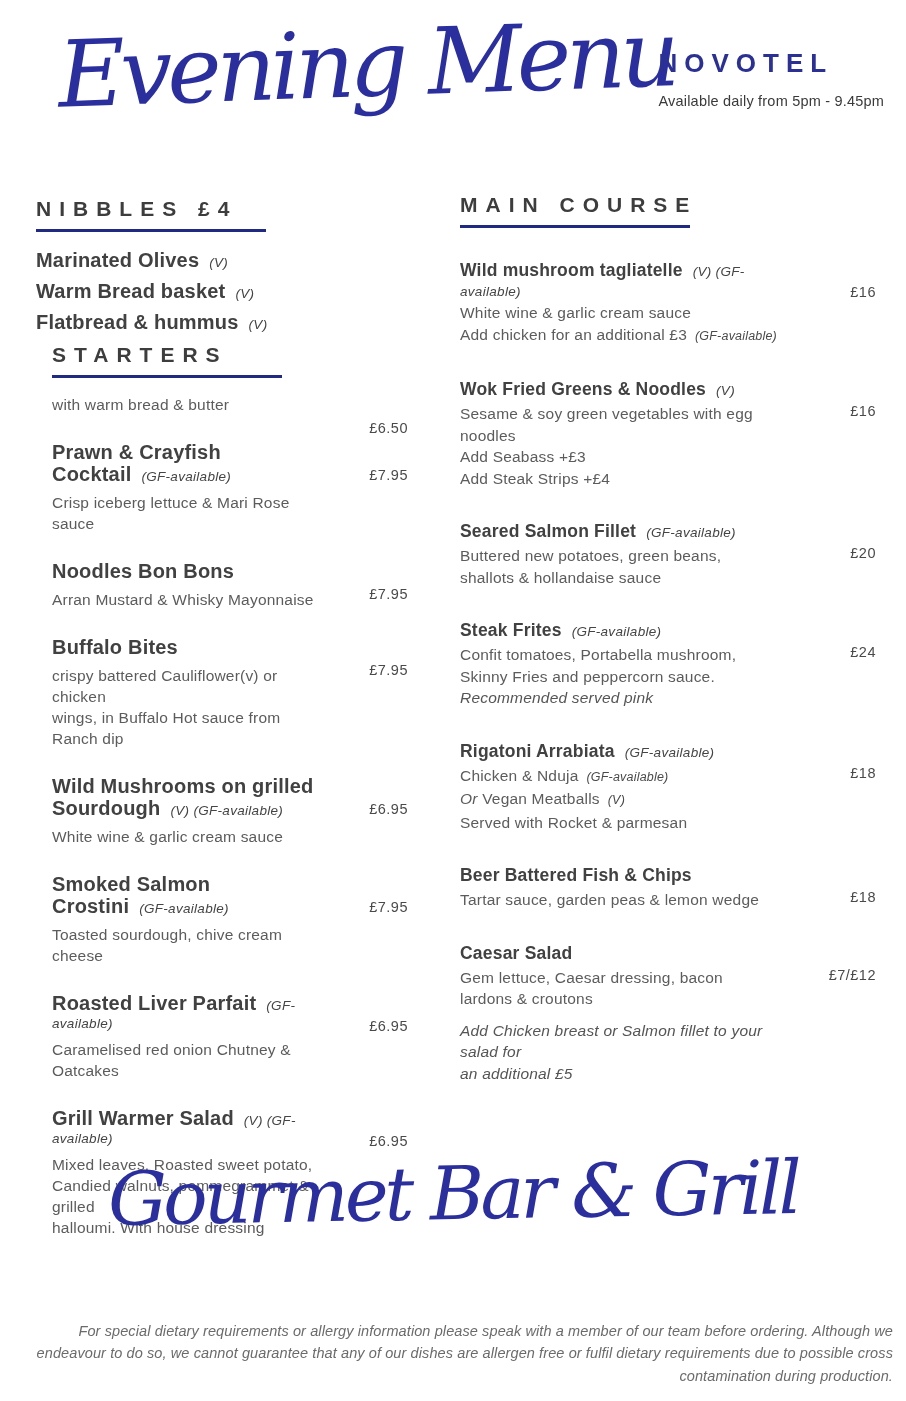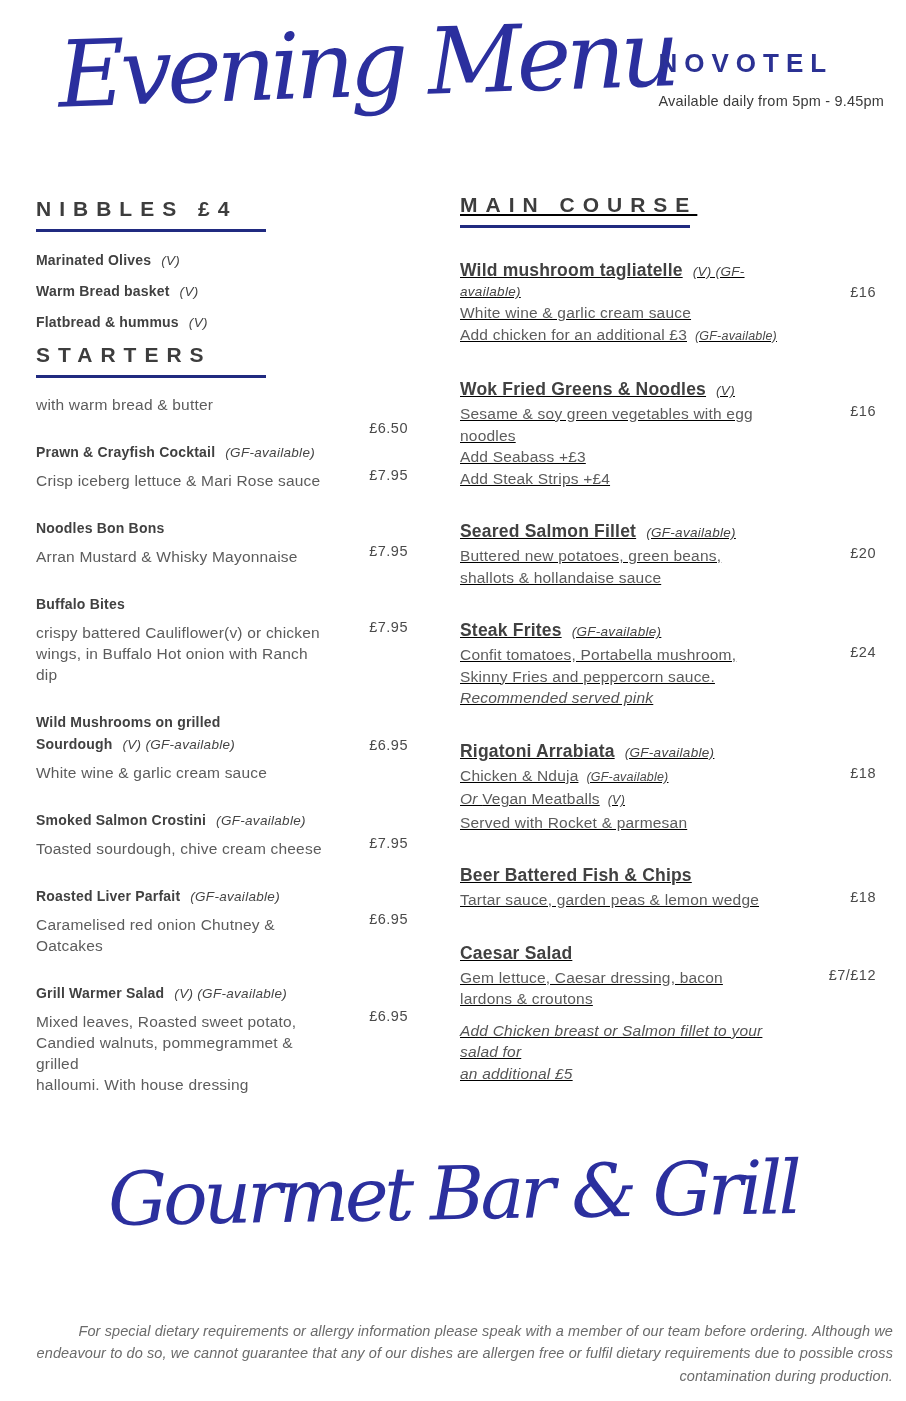--- a/index.html
+++ b/index.html
@@ -20,37 +20,37 @@
   .brand { position:absolute; top:48px; right:22px; text-align:left; }
   .brand-name {
     font-size:26px; font-weight:bold; letter-spacing:7px; color:#2b3193;
   }
   .availability {
     margin-top:14px; font-size:14.5px; color:#3a3a3a; letter-spacing:.2px;
   }
 
   
   #left-col  { position:absolute; left:36px;  top:196px; width:372px; }
-  #right-col { position:absolute; left:460px; top:192px; width:416px;text-decoration:underline; }
+  #right-col { position:absolute; left:460px; top:192px; width:416px; }
 
   .section { margin-top:0; }
-  .section + .section { margin-top:8px; }
+  .section + .section { margin-top:8px;margin-left:16px; }
   .sec-head {
     font-size:21px; font-weight:bold; letter-spacing:8px; color:#3d3d3d;
     line-height:26px; white-space:nowrap;
   }
   .sec-underline { width:230px; height:3px; background:#202a80; margin-top:7px; margin-bottom:16px; }
   #right-col .sec-underline { margin-bottom:30px; }
 
   
   .item { position:relative; padding-right:78px; margin-bottom:26px; }
   #right-col .item { margin-bottom:30px; }
   .nibble { margin-bottom:7px; padding-right:0; }
   .item-name {
-    font-size:14px; font-weight:bold; color:#414141; line-height:22px;
+    font-size:20px; font-weight:bold; color:#414141; line-height:22px;
     white-space:pre-line; letter-spacing:.2px;
   }
   #right-col .item-name { font-size:17.5px; line-height:24px; }
   .nibble .item-name { line-height:24px; }
   .item-tags {
     font-style:italic; font-size:13.5px; color:#454545; margin-left:10px;
     font-weight:normal; letter-spacing:.3px;
   }
   .item-desc { margin-top:7px; }
   #right-col .item-desc { margin-top:2px; }
@@ -126,21 +126,21 @@
           <div class="item-head"><span class="item-name">Noodles Bon Bons</span></div>
           <div class="item-desc">
             <div class="desc-line">Arran Mustard &amp; Whisky Mayonnaise</div>
           </div>
           <span class="price">£7.95</span>
         </div>
         <div class="item">
           <div class="item-head"><span class="item-name">Buffalo Bites</span></div>
           <div class="item-desc">
             <div class="desc-line">crispy battered Cauliflower(v) or chicken</div>
-            <div class="desc-line">wings, in Buffalo Hot onion with Ranch dip</div>
+            <div class="desc-line">wings, in Buffalo Hot sauce from Ranch dip</div>
           </div>
           <span class="price">£7.95</span>
         </div>
         <div class="item">
           <div class="item-head"><span class="item-name">Wild Mushrooms on grilled
 Sourdough</span><span class="item-tags">(V) (GF-available)</span></div>
           <div class="item-desc">
             <div class="desc-line">White wine &amp; garlic cream sauce</div>
           </div>
           <span class="price">£6.95</span>

